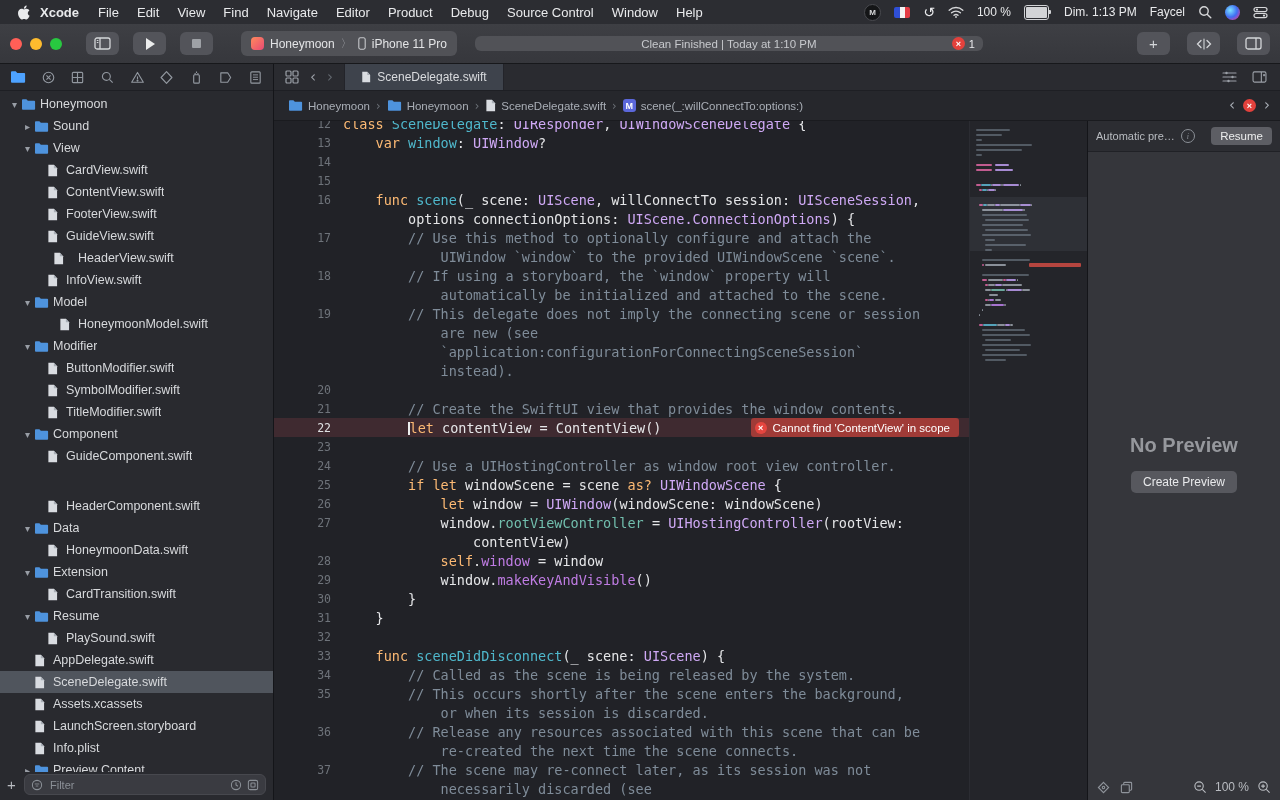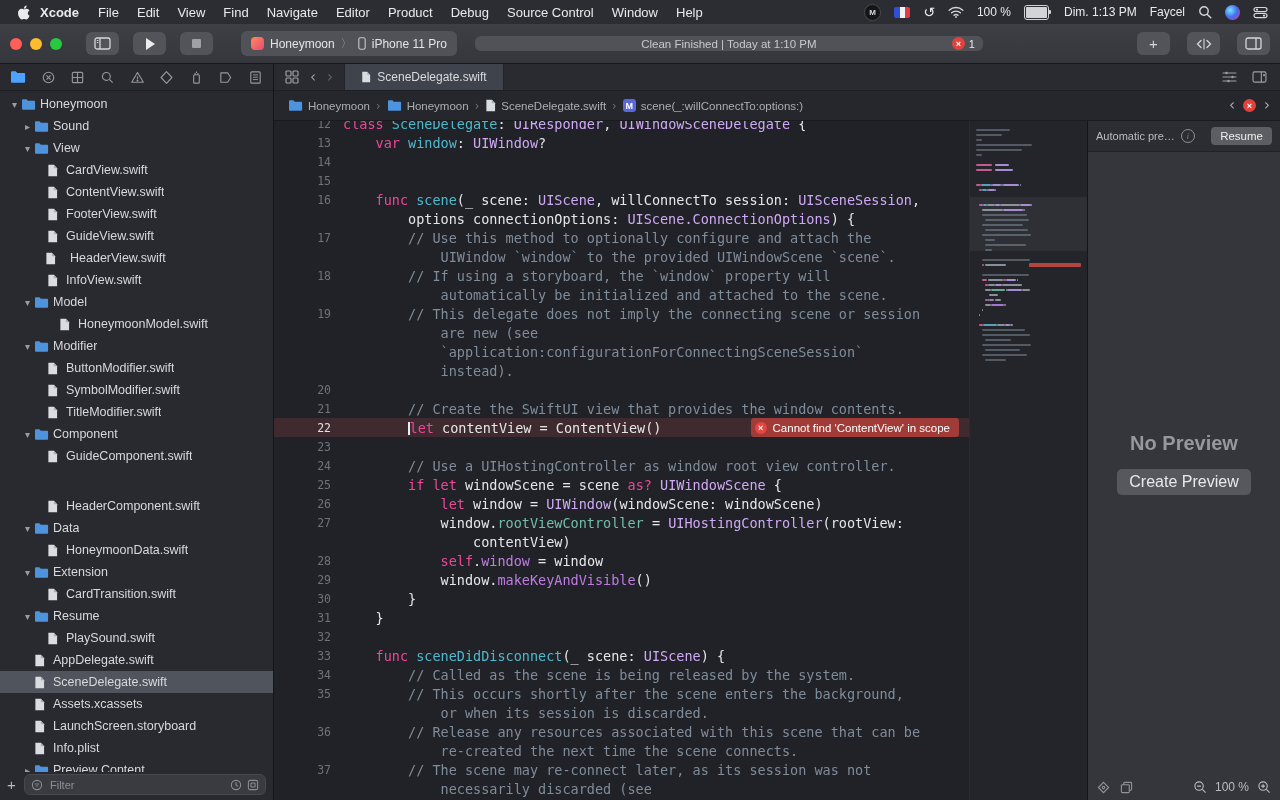--- a/index.html
+++ b/index.html
@@ -73,41 +73,41 @@
 .bc-badge{width:13px;height:13px;border-radius:3px;background:#5b67da;color:#fff;font-size:9px;font-weight:700;display:flex;align-items:center;justify-content:center;flex:none;}
 .bc-right{margin-left:auto;display:flex;align-items:center;gap:8px;color:#a9aeb6;}
 
 .content-row{flex:1;display:flex;min-height:0;}
 .editor-pane{flex:1;display:flex;min-width:0;background:#212227;}
 .code-area{flex:1;overflow:hidden;min-width:0;}
 .code-lines{margin-top:-7px;font-family:"DejaVu Sans Mono",monospace;font-size:13.5px;}
 .code-row{height:19px;display:flex;align-items:center;}
 .gutter{width:57px;flex:none;text-align:right;padding-right:12px;font-size:11.5px;color:#6e737a;font-family:"DejaVu Sans Mono",monospace;}
 .code-text{white-space:pre;color:#e5e6e8;}
-.ck{color:#ec4899}.ct{color:#cfa9f5}.cf{color:#4fb8cc}.cm{color:#bf7ce3}.cpr{color:#72bfae}.cc{color:#7f8c99}
+.ck{color:#fdba74}.ct{color:#cfa9f5}.cf{color:#4fb8cc}.cm{color:#bf7ce3}.cpr{color:#72bfae}.cc{color:#7f8c99}
 .caret{display:inline-block;width:1.5px;height:13px;background:#eceded;vertical-align:-2px;}
 .code-row.err{background:#3f2a30;}
 .code-row.err .gutter{color:#dfe1e3;}
 .err-pill{margin-left:auto;margin-right:10px;height:19px;background:#a03b37;border-radius:3px;display:flex;align-items:center;gap:6px;padding:0 9px 0 4px;color:#fff;font-family:"Liberation Sans",sans-serif;font-size:11.5px;white-space:nowrap;flex:none;}
 .err-icon{width:12px;height:12px;border-radius:50%;background:#e5453f;display:flex;align-items:center;justify-content:center;font-size:9px;font-weight:700;flex:none;}
 
 .minimap{width:118px;flex:none;background:#24252a;border-left:1px solid #2b2c32;position:relative;padding:6px 6px;box-sizing:border-box;}
 .mm-row{height:5px;display:flex;align-items:center;}
 .mm-seg{height:2px;border-radius:1px;flex:none;}
 .mm-err{margin-left:auto;width:52px;height:4px;background:#b5453f;border-radius:1px;flex:none;}
 .mm-viewport{position:absolute;left:0;right:0;top:76px;height:54px;background:rgba(190,200,215,0.07);pointer-events:none;}
 
 
 .canvas-pane{width:192px;flex:none;background:#35363b;border-left:1px solid #141519;display:flex;flex-direction:column;}
 .canvas-top{height:30px;flex:none;background:#2c2d32;border-bottom:1px solid #202126;display:flex;align-items:center;padding:0 8px;gap:6px;color:#b9bcc1;font-size:11px;}
 .info-icon{width:12px;height:12px;border-radius:50%;border:1px solid #8b9097;color:#8b9097;font-size:8px;display:flex;align-items:center;justify-content:center;font-family:"Liberation Serif",serif;font-style:italic;flex:none;}
 .resume-btn{margin-left:auto;background:#5d5e64;border-radius:4px;color:#eceded;font-size:11.5px;padding:3px 9px;}
 .canvas-body{flex:1;display:flex;flex-direction:column;align-items:center;justify-content:center;gap:14px;}
 .no-preview{font-size:20px;font-weight:700;color:#96989d;}
-.create-btn{background:#57585e;border-radius:5px;color:#e8e9eb;font-size:16px;padding:4px 12px;}
+.create-btn{background:#57585e;border-radius:5px;color:#e8e9eb;font-size:12px;padding:4px 12px;}
 .canvas-bottom{height:26px;flex:none;display:flex;align-items:center;padding:0 9px;gap:10px;color:#b9bcc1;}
 .zoom{margin-left:auto;display:flex;align-items:center;gap:8px;font-size:12px;}
 svg{display:block;}
 </style>
 </head>
 <body>
 
 <div class="screen">
 
   <div class="menubar">
@@ -348,21 +348,21 @@
           <div class="tree-row" style="padding-left: 34px;">
             <span class="disclosure"></span>
             <span class="tree-icon">
               <svg width="11" height="13" viewBox="0 0 12 14">
                 <path d="M1.5.8h6l3.5 3.8v8.6h-9.5z" fill="#d9dce1"></path>
                 <path d="M7.5.8l3.5 3.8H7.5z" fill="#a9aeb6"></path>
               </svg>
             </span>
             <span class="tree-label">GuideView.swift</span>
           </div>
-          <div class="tree-row" style="padding-left: 26px; gap: 6px;">
+          <div class="tree-row" style="padding-left: 34px; gap: 6px;">
             <span class="disclosure"></span>
             <span class="tree-icon">
               <svg width="11" height="13" viewBox="0 0 12 14">
                 <path d="M1.5.8h6l3.5 3.8v8.6h-9.5z" fill="#d9dce1"></path>
                 <path d="M7.5.8l3.5 3.8H7.5z" fill="#a9aeb6"></path>
               </svg>
             </span>
             <span class="tree-label">HeaderView.swift</span>
           </div>
           <div class="tree-row" style="padding-left: 34px;">

